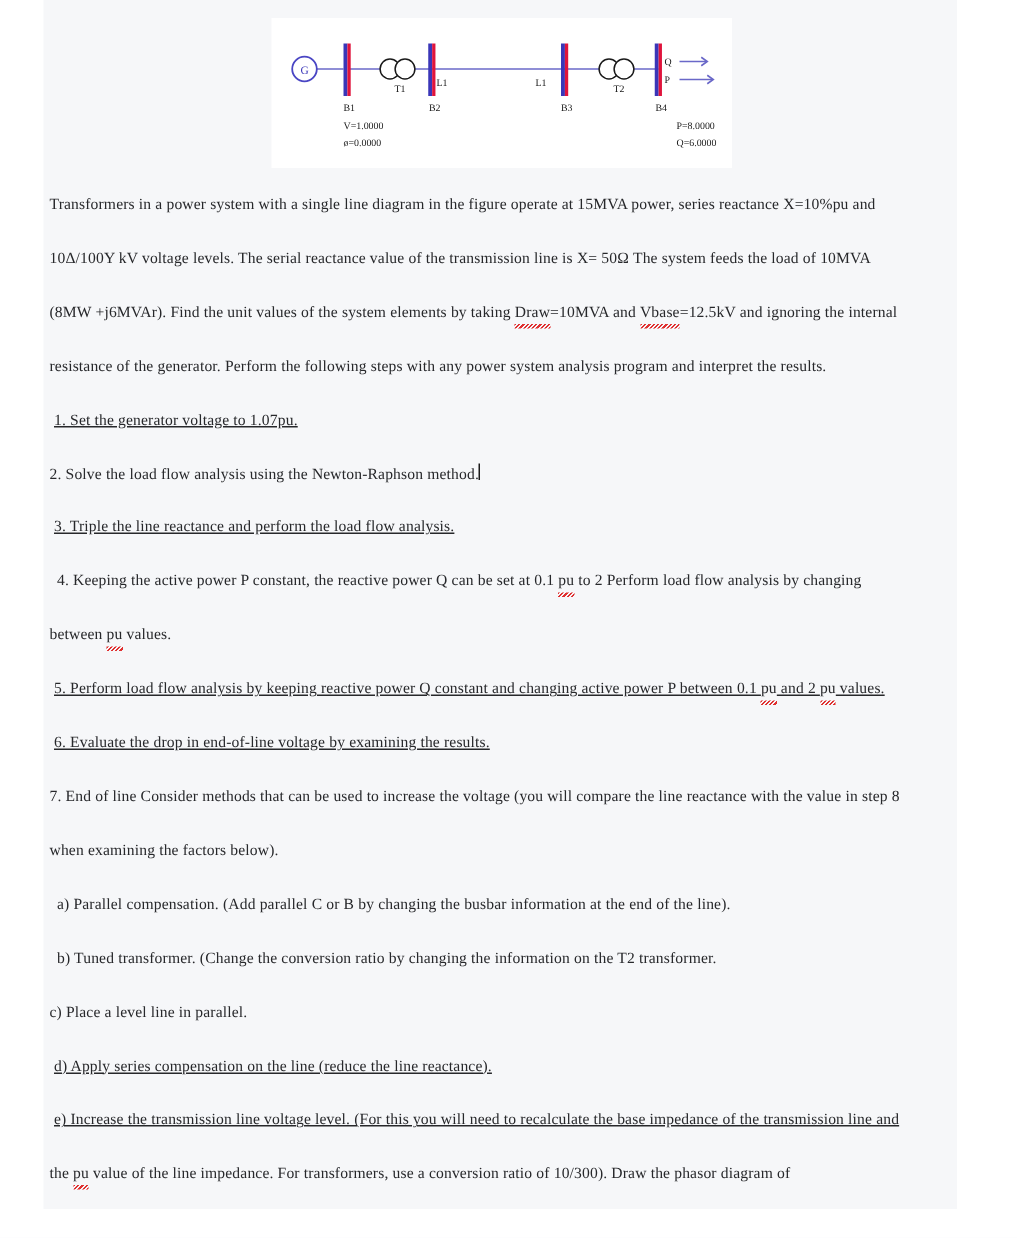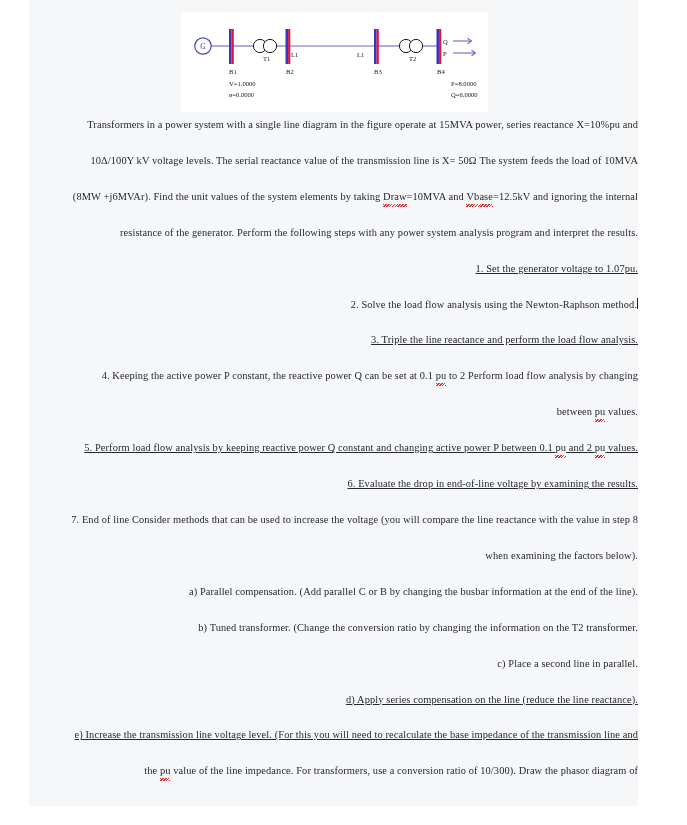--- a/index.html
+++ b/index.html
@@ -30,38 +30,37 @@
     width: 307px;
     height: 100px;
     background: #ffffff;
   }
   .figure-svg { display: block; }
 
   
   .doc-body {
     position: absolute;
     left: 4px;
-    top: 116px;
+    top: 128px;
     width: 605px;
-    text-align: right;
   }
   .para {
     font-size: 10.4px;
     line-height: 17.9px;
     color: #27282b;
     letter-spacing: 0.01em;
     margin: 0;
     padding: 0 0 0 0;
     white-space: normal;
   }
 
   .p-intro { padding-left: 0px; }
   .ind-1  { padding-left: 3px; text-decoration: underline; }
   .ind-0  { padding-left: 0px; }
-  .ind-2  { padding-left: 5px; margin-left: 48px; }
+  .ind-2  { padding-left: 5px; }
 
   .gap-sm { height: 18px; }
 
   
   .sp {
     position: relative;
     display: inline-block;
   }
   .sp::after {
     content: "";
@@ -210,21 +209,21 @@
 
     <p class="para ind-0"><span>when examining the factors below).</span></p>
     <div class="gap-sm"></div>
 
     <p class="para ind-2"><span>a) Parallel compensation. (Add parallel C or B by changing the busbar information at the end of the line).</span></p>
     <div class="gap-sm"></div>
 
     <p class="para ind-2"><span>b) Tuned transformer. (Change the conversion ratio by changing the information on the T2 transformer.</span></p>
     <div class="gap-sm"></div>
 
-    <p class="para ind-0"><span>c) Place a second line in parallel.</span></p>
+    <p class="para ind-0"><span>c) Place a level line in parallel.</span></p>
     <div class="gap-sm"></div>
 
     <p class="para ind-1"><span>d) Apply series compensation on the line (reduce the line reactance).</span></p>
     <div class="gap-sm"></div>
 
     <p class="para ind-1"><span>e) Increase the transmission line voltage level. (For this you will need to recalculate the base impedance of the transmission line and</span></p>
     <div class="gap-sm"></div>
 
     <p class="para ind-0"><span>the </span><span class="sp">pu</span><span> value of the line impedance. For transformers, use a conversion ratio of 10/300). Draw the phasor diagram of</span></p>
 

